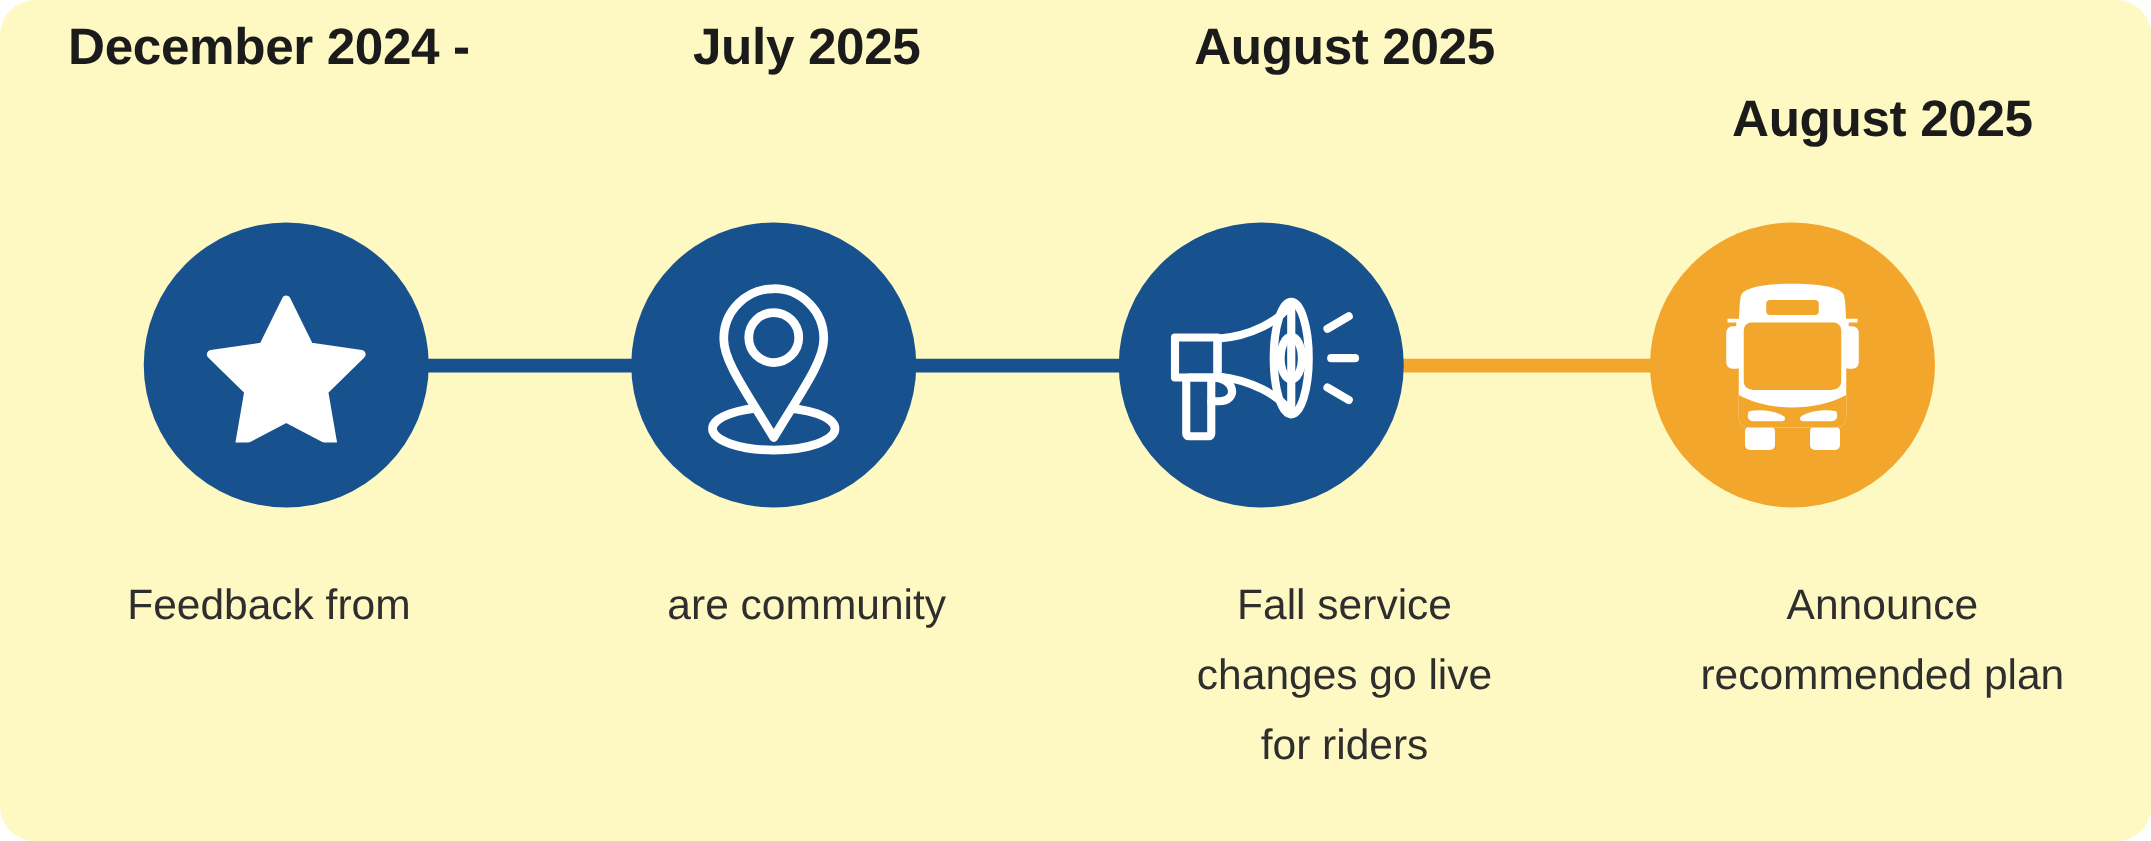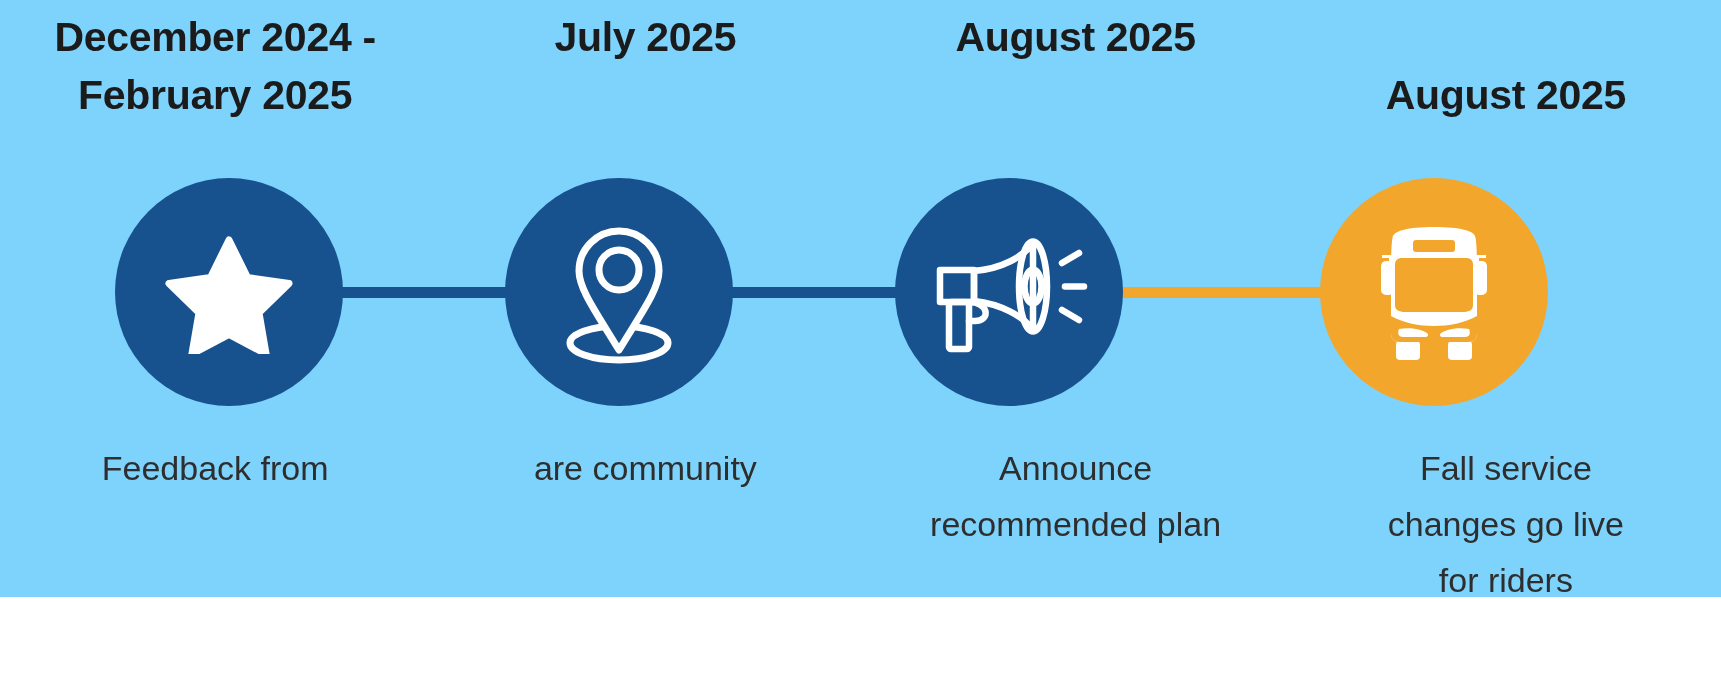--- a/index.html
+++ b/index.html
@@ -1,19 +1,19 @@
 <!DOCTYPE html>
 <html><head>
 <meta charset="utf-8">
 <style>
   * { margin:0; padding:0; box-sizing:border-box; }
   html,body { width:1721px; height:673px; background:#ffffff; overflow:hidden; }
   body { font-family:"Liberation Sans", sans-serif; }
 
-  .timeline { position:relative; width:1721px; height:597px; background:#7dd3fc; }
+  .timeline { position:relative; width:1721px; height:673px; background:#fef9c3;border-radius:28px; }
 
   
   .headings { position:absolute; top:0; left:0; width:1721px; height:140px; display:flex; }
   .head-cell { width:430.25px; display:flex; flex-direction:column; align-items:center;
                justify-content:flex-start; padding-top:8px; }
   .head-cell .line { font-size:41px; font-weight:bold; color:#1b1b1b;
                      line-height:58px; letter-spacing:-0.3px; white-space:nowrap; text-align:center; }
   .head-cell.single { justify-content:flex-start; padding-top:66px; }
 
   
@@ -29,35 +29,34 @@
   .node.blue   { background:#17528F; }
   .node.yellow { background:#F2A72C; }
   .node1 { left:115px; }
   .node2 { left:505px; }
   .node3 { left:895px; }
   .node4 { left:1320px; }
 
   .node svg { display:block; }
 
   
-  .captions { position:absolute; top:440px; left:0; width:1721px; display:flex; }
+  .captions { position:absolute; top:456px; left:0; width:1721px; display:flex; }
   .cap-cell { width:430.25px; display:flex; flex-direction:column; align-items:center; }
   .cap-cell .cline { font-size:34px; font-weight:300; color:#2e2e2e;
                      line-height:56px; white-space:nowrap; text-align:center; }
 </style>
 </head>
 <body>
 
 <div class="timeline">
 
   <div class="headings">
 
     <div class="head-cell">
       <div class="line">December 2024 -</div>
-      <div class="line">February 2025</div>
     </div>
 
     <div class="head-cell">
       <div class="line">July 2025</div>
     </div>
 
     <div class="head-cell">
       <div class="line">August 2025</div>
     </div>
 
@@ -152,25 +151,25 @@
 
     <div class="cap-cell">
       <div class="cline">Feedback from</div>
     </div>
 
     <div class="cap-cell">
       <div class="cline">are community</div>
     </div>
 
     <div class="cap-cell">
-      <div class="cline">Announce</div>
-      <div class="cline">recommended plan</div>
+      <div class="cline">Fall service</div>
+      <div class="cline">changes go live</div>
+      <div class="cline">for riders</div>
     </div>
 
     <div class="cap-cell">
-      <div class="cline">Fall service</div>
-      <div class="cline">changes go live</div>
-      <div class="cline">for riders</div>
+      <div class="cline">Announce</div>
+      <div class="cline">recommended plan</div>
     </div>
 
   </div>
 
 </div>
 
 </body></html>

